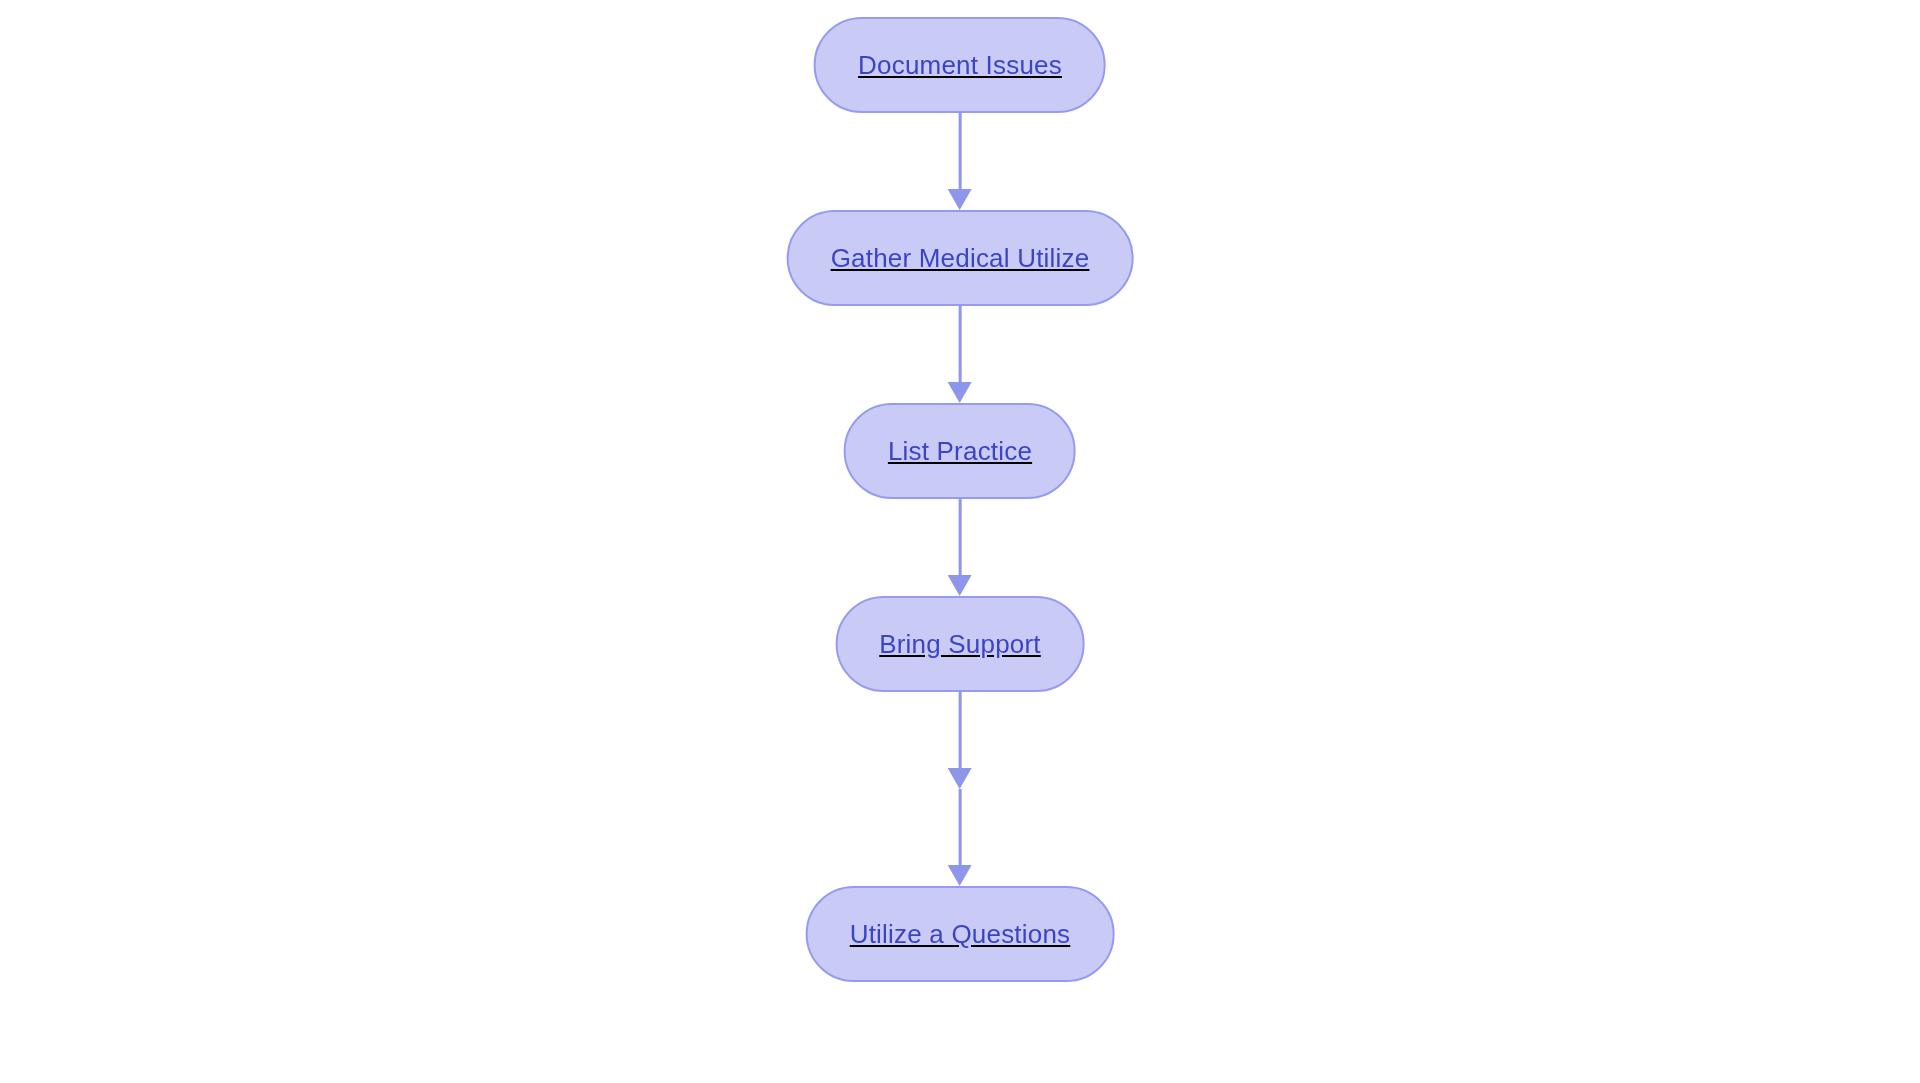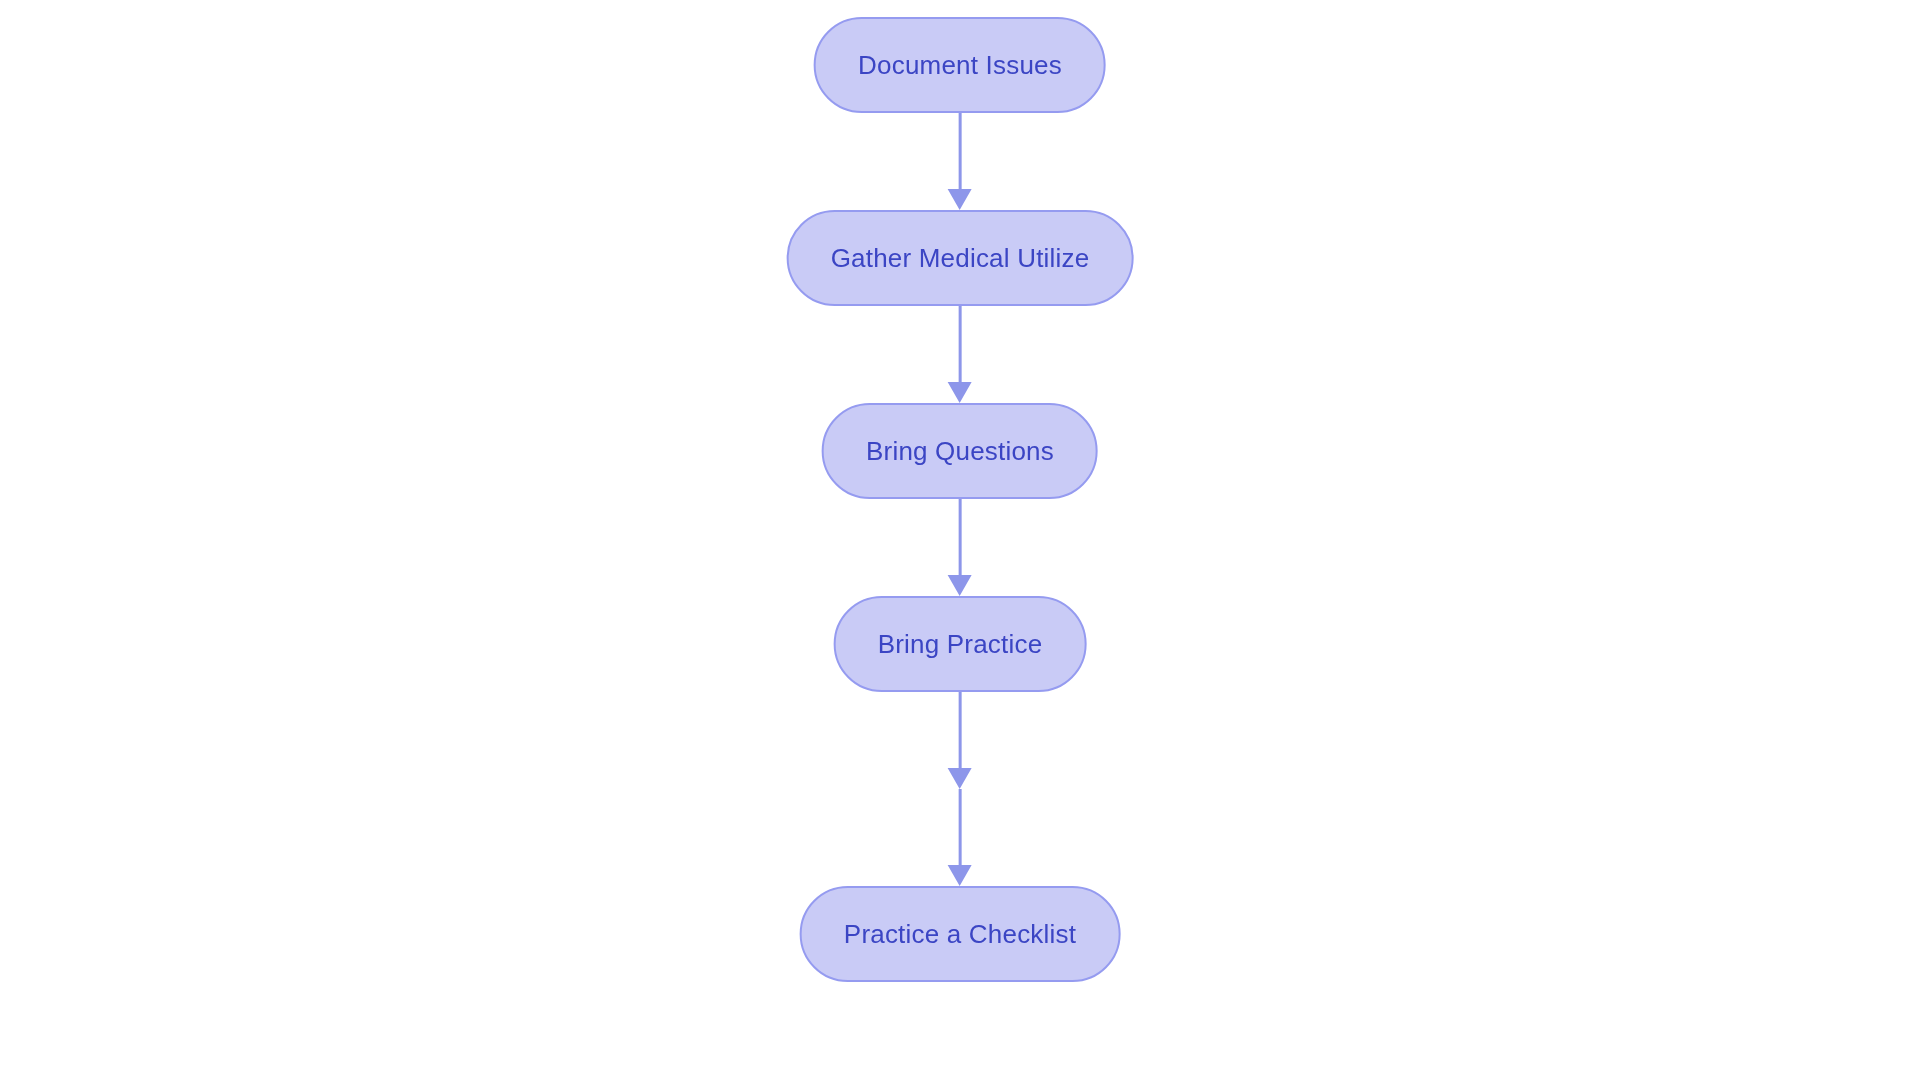--- a/index.html
+++ b/index.html
@@ -16,20 +16,21 @@
     overflow: hidden;
   }
   .flow-column {
     position: absolute;
     top: 17px;
     left: 50%;
     transform: translateX(-50%);
     display: flex;
     flex-direction: column;
     align-items: center;
+    text-decoration: underline;
   }
   .flow-node {
     box-sizing: border-box;
     height: 96px;
     border-radius: 48px;
     background: var(--node-fill, #c9cbf6);
     border: 2px solid var(--node-border, #959bf0);
     color: var(--node-text, #3b45c4);
     font-size: 26px;
     letter-spacing: 0.2px;
@@ -73,36 +74,36 @@
       <div class="head"></div>
     </div>
 
     <div class="flow-node">Gather Medical Utilize</div>
 
     <div class="flow-arrow">
       <div class="line"></div>
       <div class="head"></div>
     </div>
 
-    <div class="flow-node">Bring Questions</div>
+    <div class="flow-node">List Practice</div>
 
     <div class="flow-arrow">
       <div class="line"></div>
       <div class="head"></div>
     </div>
 
-    <div class="flow-node">Bring Practice</div>
+    <div class="flow-node">Bring Support</div>
 
     <div class="flow-arrow">
       <div class="line"></div>
       <div class="head"></div>
     </div>
 
 
     <div class="flow-arrow">
       <div class="line"></div>
       <div class="head"></div>
     </div>
 
-    <div class="flow-node">Practice a Checklist</div>
+    <div class="flow-node">Utilize a Questions</div>
 
   </div>
 </div>
 
 </body></html>

